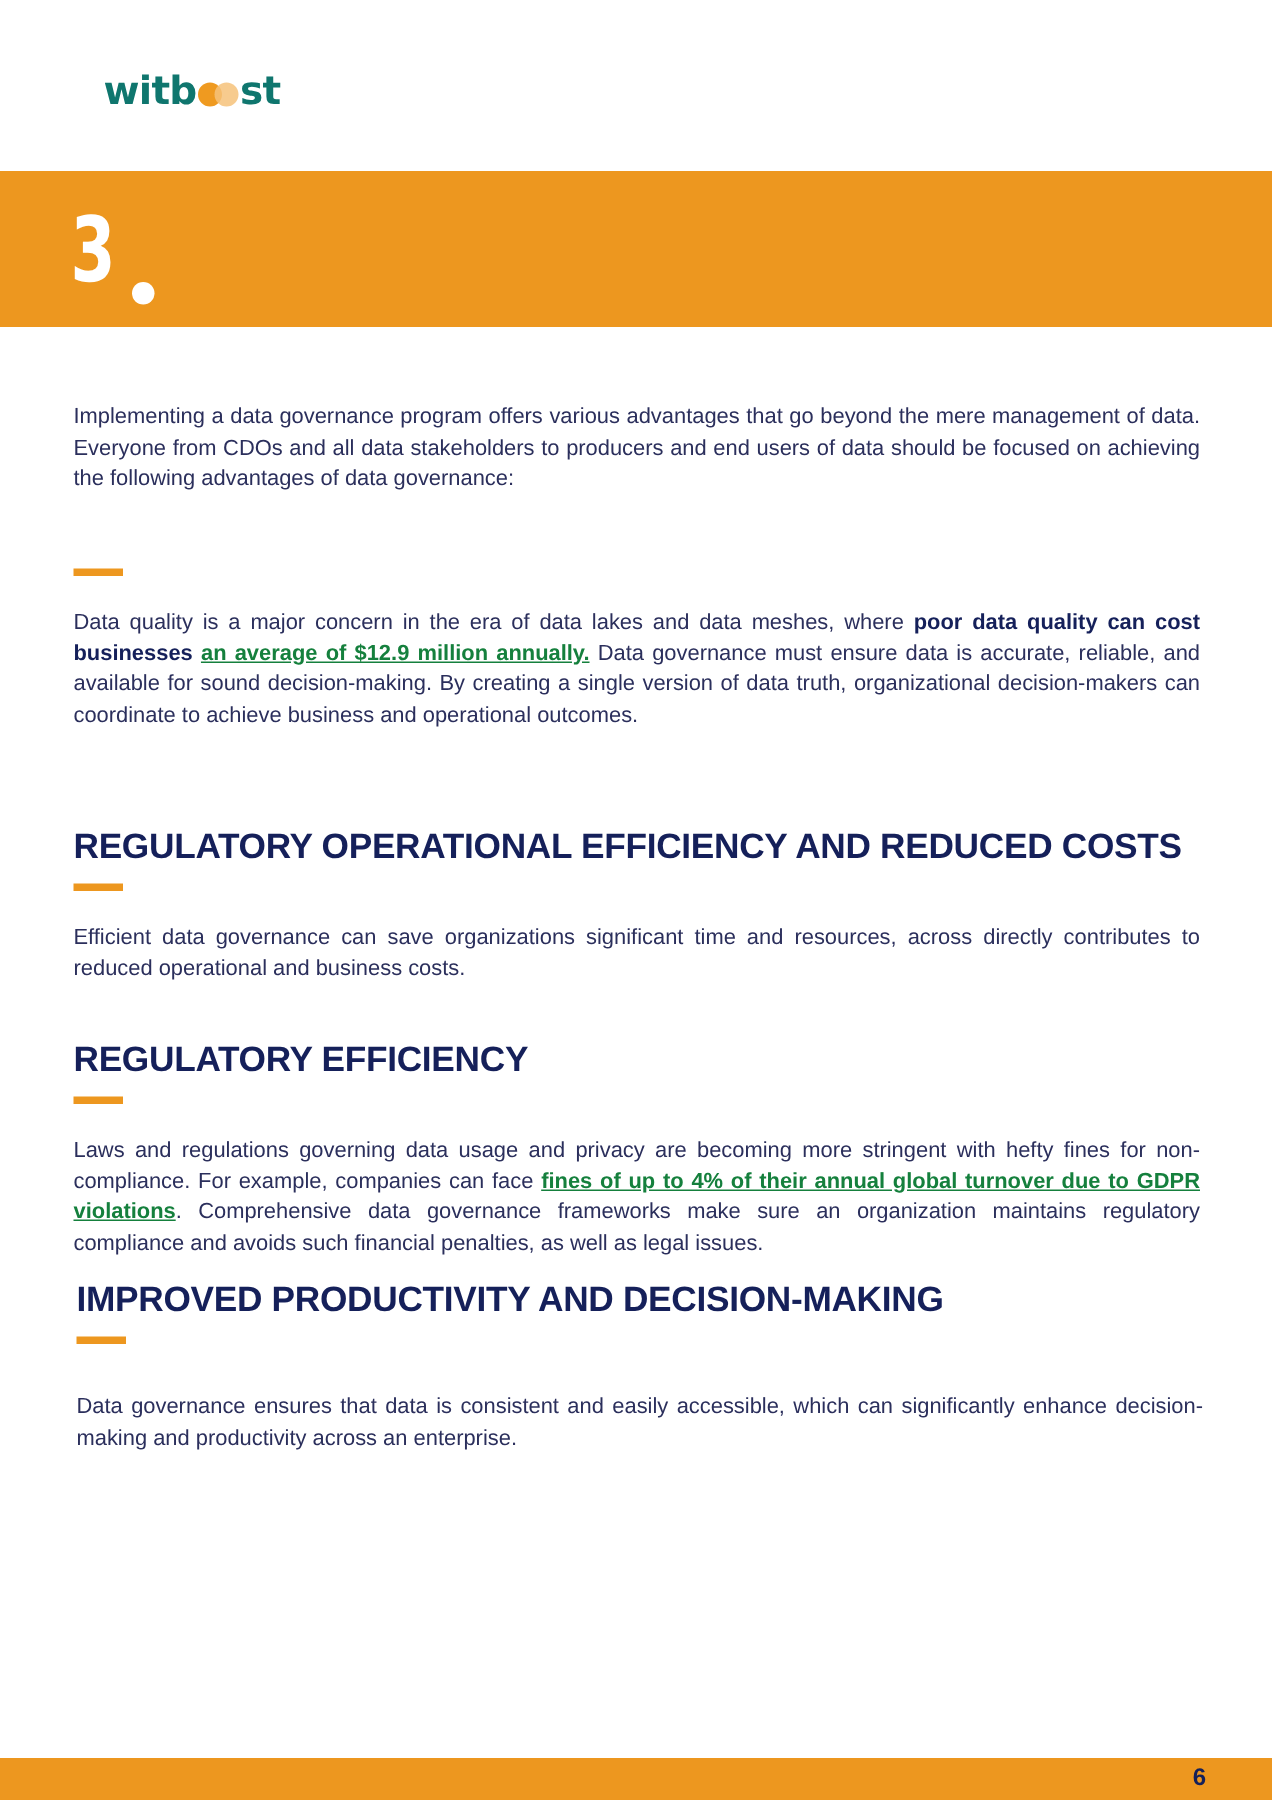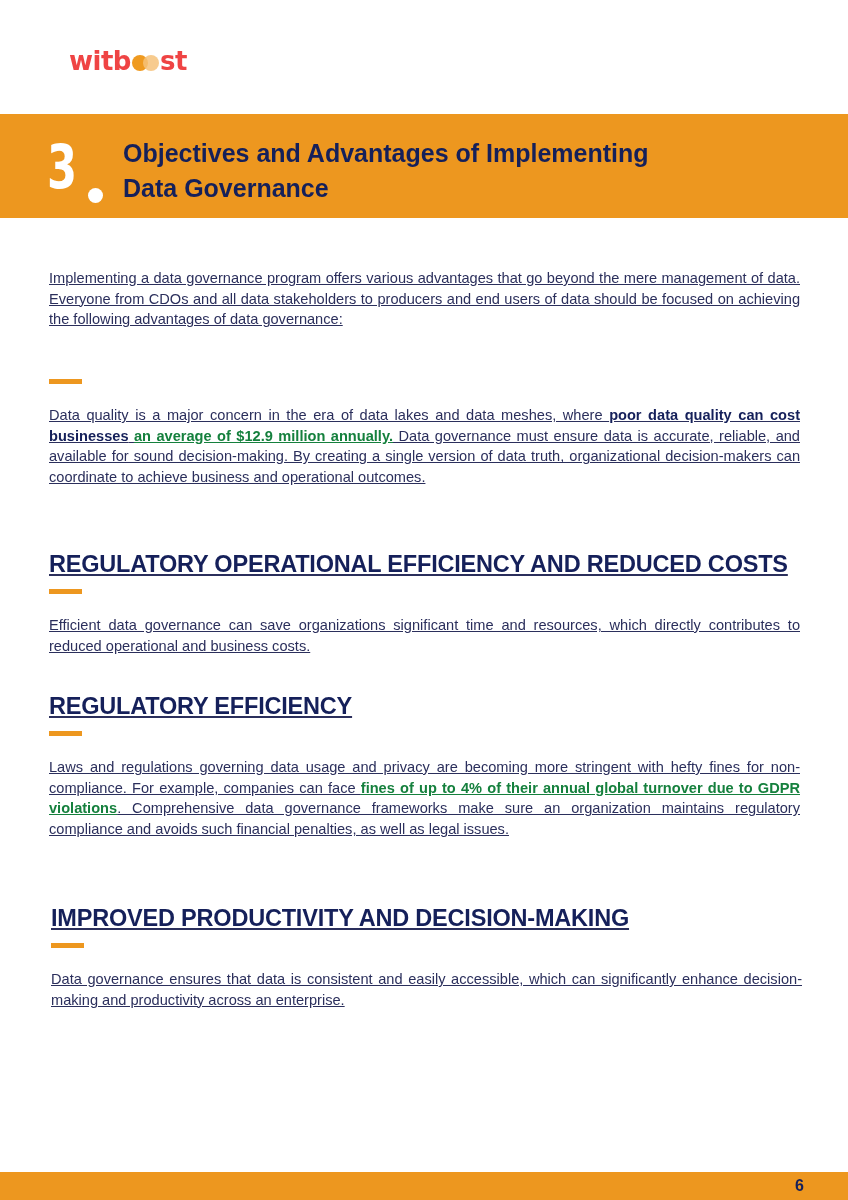--- a/index.html
+++ b/index.html
@@ -6,21 +6,21 @@
   body {
     width: 848px; height: 1200px; position: relative; overflow: hidden;
     background: #ffffff;
     font-family: "Liberation Sans", "DejaVu Sans", sans-serif;
     color: #2b2f5c;
   }
   .logo {
     position: absolute; left: 69px; top: 46px;
     display: flex; align-items: center;
     font-family: "DejaVu Sans", sans-serif; font-weight: bold;
-    font-size: 26px; letter-spacing: -0.5px; color: #ef4444; line-height: 30px;
+    font-size: 26px; letter-spacing: -0.5px; color: #0f766e; line-height: 30px;
   }
   .logo .oo { display: inline-flex; align-items: center; margin: 0 1px; }
   .logo .o1 { width: 16px; height: 16px; border-radius: 50%; background: #ef9a20; display: inline-block; margin-top: 4px; }
   .logo .o2 { width: 16px; height: 16px; border-radius: 50%; background: #f6c27a; display: inline-block; margin-left: -5px; margin-top: 4px; opacity: .85; }
 
   .band {
     position: absolute; left: 0; top: 114px; width: 848px; height: 104px;
     background: #ed971f;
   }
   .band .num {
@@ -32,21 +32,21 @@
   }
   .band .num-dot {
     position: absolute; left: 88px; top: 74px; width: 15px; height: 15px;
     border-radius: 50%; background: #ffffff;
   }
   .band .title {
     position: absolute; left: 123px; top: 22px; width: 680px;
     font-weight: bold; font-size: 25px; line-height: 35px; color: #15205a;
   }
 
-  .content { position: absolute; left: 49px; width: 751px; text-decoration: underline; }
+  .content { position: absolute; left: 49px; width: 751px; }
   p.body {
     margin: 0; font-size: 14.6px; line-height: 20.7px; color: #2b2f5c;
     text-align: justify;
   }
   p.body b { color: #15205a; }
   p.body a { color: #15803d; font-weight: bold; text-decoration: underline; }
   h2.sec {
     margin: 0; font-weight: bold; font-size: 23.5px; line-height: 28px;
     color: #15205a; letter-spacing: -0.2px; white-space: nowrap;
   }
@@ -69,48 +69,44 @@
   <span class="oo">
       <span class="o1"></span>
       <span class="o2"></span>
     </span>
   <span>st</span>
 </div>
 
 <div class="band">
   <div class="num">3</div>
   <div class="num-dot"></div>
-  <div class="title">
-    <div>Objectives and Advantages of Implementing</div>
-    <div>Data Governance</div>
-  </div>
 </div>
 
 <div class="content" style="top:268px;">
   <p class="body">Implementing a data governance program offers various advantages that go beyond the mere management of data. Everyone from CDOs and all data stakeholders to producers and end users of data should be focused on achieving the following advantages of data governance:</p>
 </div>
 
 <div class="content" style="top:368px;">
   <div class="rule"></div>
   <p class="body" style="margin-top:21px;"><span>Data quality is a major concern in the era of data lakes and data meshes, where </span><b>poor data quality can cost businesses</b><span> </span><a href="#">an average of $12.9 million annually.</a><span> Data governance must ensure data is accurate, reliable, and available for sound decision-making. By creating a single version of data truth, organizational decision-makers can coordinate to achieve business and operational outcomes.</span></p>
 </div>
 
 <div class="content" style="top:550px;">
   <h2 class="sec">REGULATORY OPERATIONAL EFFICIENCY AND REDUCED COSTS</h2>
   <div class="rule"></div>
-  <p class="body" style="margin-top:21px;">Efficient data governance can save organizations significant time and resources, which directly contributes to reduced operational and business costs.</p>
+  <p class="body" style="margin-top:21px;">Efficient data governance can save organizations significant time and resources, across directly contributes to reduced operational and business costs.</p>
 </div>
 
 <div class="content" style="top:692px;">
   <h2 class="sec">REGULATORY EFFICIENCY</h2>
   <div class="rule"></div>
   <p class="body" style="margin-top:21px;"><span>Laws and regulations governing data usage and privacy are becoming more stringent with hefty fines for non-compliance. For example, companies can face </span><a href="#">fines of up to 4% of their annual global turnover due to GDPR violations</a><span>. Comprehensive data governance frameworks make sure an organization maintains regulatory compliance and avoids such financial penalties, as well as legal issues.</span></p>
 </div>
 
-<div class="content" style="top:904px; left:51px;">
+<div class="content" style="top:852px; left:51px;">
   <h2 class="sec">IMPROVED PRODUCTIVITY AND DECISION-MAKING</h2>
   <div class="rule"></div>
-  <p class="body" style="margin-top:21px;">Data governance ensures that data is consistent and easily accessible, which can significantly enhance decision-making and productivity across an enterprise.</p>
+  <p class="body" style="margin-top:32px;">Data governance ensures that data is consistent and easily accessible, which can significantly enhance decision-making and productivity across an enterprise.</p>
 </div>
 
 <div class="footer">
   <div class="page">6</div>
 </div>
 
 </body></html>

